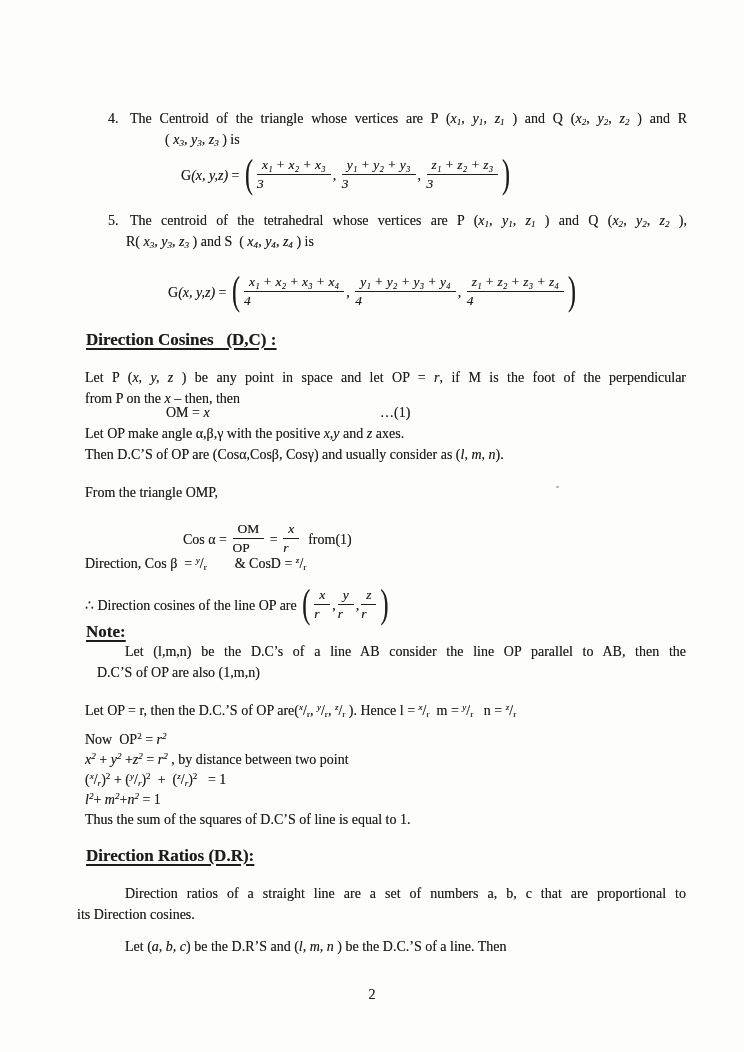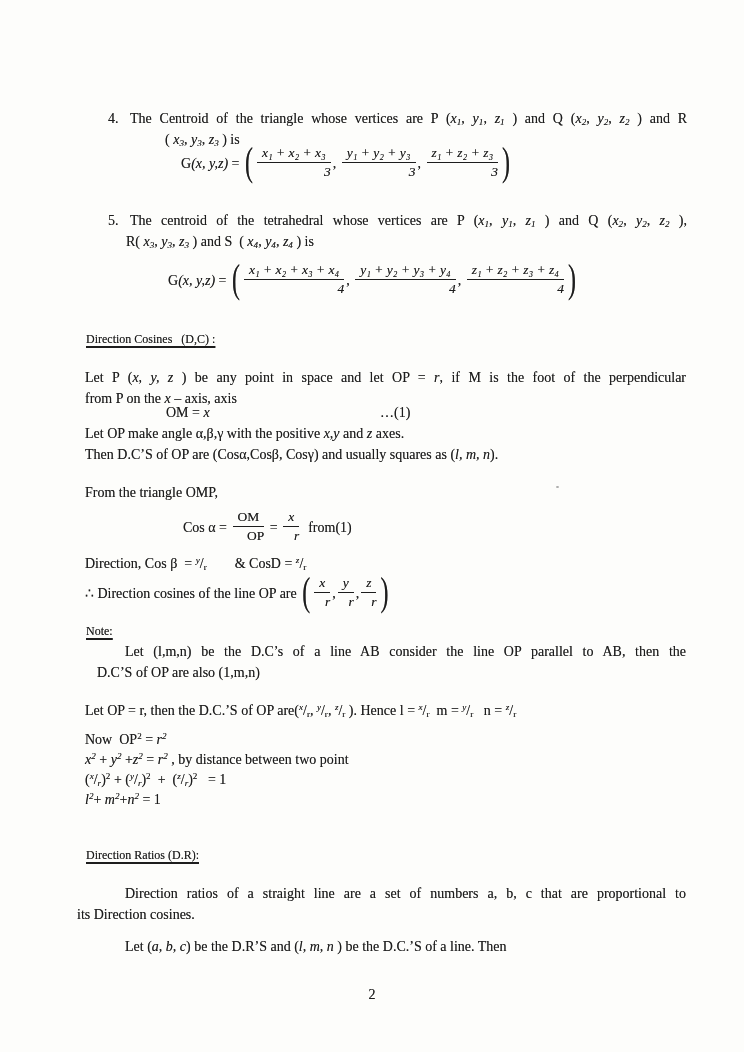--- a/index.html
+++ b/index.html
@@ -10,26 +10,26 @@
     background:#fdfdfb;
     font-family:"Liberation Serif","DejaVu Serif",serif;
     font-size:14px;
     color:#1d1d1d;
     overflow:hidden;
     text-shadow:0 0 .4px rgba(20,20,20,.55);
   }
   .line{position:absolute;white-space:pre-wrap;line-height:21px;}
   .just{white-space:normal;text-align:justify;text-align-last:justify;}
   .center{text-align:center;white-space:normal;}
-  .hd{font-weight:normal;font-size:12px;text-decoration:underline;text-decoration-thickness:1.5px;text-underline-offset:3px;}
+  .hd{font-weight:bold;font-size:17px;text-decoration:underline;text-decoration-thickness:1.5px;text-underline-offset:3px;}
   .it{font-style:italic;}
   sup,sub{font-size:65%;line-height:0;position:relative;vertical-align:baseline;}
   sup{top:-0.5em;}
   sub{top:0.22em;}
-  .frac{display:inline-block;vertical-align:middle;text-align:right;margin:0 2px;font-size:13.5px;position:relative;top:-2px;}
+  .frac{display:inline-block;vertical-align:middle;text-align:left;margin:12px 2px;font-size:13.5px;position:relative;top:-2px;}
   .frac .fn{display:block;padding:0 5px 1px;border-bottom:1.3px solid #1d1d1d;line-height:1.2;}
   .frac .fd{display:block;padding-top:1px;line-height:1.2;}
   .paren{display:inline-block;vertical-align:middle;font-size:24px;transform:scaleY(1.7);margin:0 2px;position:relative;top:-2px;font-weight:300;}
   .speck{position:absolute;width:3px;height:2px;background:rgba(90,90,90,.5);border-radius:50%;}
 </style>
 </head>
 <body>
 
 <div class="page">
 
@@ -38,39 +38,40 @@
   <div class="line" style="left:126px;top:129px;margin-left:39px;"><span>( </span><span class="it">x</span><sub class="it">3</sub><span>, </span><span class="it">y</span><sub class="it">3</sub><span>, </span><span class="it">z</span><sub class="it">3</sub><span> ) is</span></div>
   <div class="line" style="left:181px;top:147px;"><span>G</span><span class="it">(x, y,z)</span><span> = </span><span class="paren">(</span><span class="frac it"><span class="fn">x₁ + x₂ + x₃</span><span class="fd">3</span></span><span>, </span><span class="frac it"><span class="fn">y₁ + y₂ + y₃</span><span class="fd">3</span></span><span>, </span><span class="frac it"><span class="fn">z₁ + z₂ + z₃</span><span class="fd">3</span></span><span class="paren">)</span></div>
 
   <div class="line" style="left:108px;top:210px;">5.</div>
   <div class="line just" style="left:130px;top:210px;width:557px;"><span>The centroid of the tetrahedral whose vertices are P (</span><span class="it">x</span><sub class="it">1</sub><span>, </span><span class="it">y</span><sub class="it">1</sub><span>, </span><span class="it">z</span><sub class="it">1</sub><span> ) and Q (</span><span class="it">x</span><sub class="it">2</sub><span>, </span><span class="it">y</span><sub class="it">2</sub><span>, </span><span class="it">z</span><sub class="it">2</sub><span> ),</span></div>
   <div class="line" style="left:126px;top:231px;"><span>R( </span><span class="it">x</span><sub class="it">3</sub><span>, </span><span class="it">y</span><sub class="it">3</sub><span>, </span><span class="it">z</span><sub class="it">3</sub><span> ) and S  ( </span><span class="it">x</span><sub class="it">4</sub><span>, </span><span class="it">y</span><sub class="it">4</sub><span>, </span><span class="it">z</span><sub class="it">4</sub><span> ) is</span></div>
   <div class="line" style="left:168px;top:264px;"><span>G</span><span class="it">(x, y,z)</span><span> = </span><span class="paren">(</span><span class="frac it"><span class="fn">x₁ + x₂ + x₃ + x₄</span><span class="fd">4</span></span><span>, </span><span class="frac it"><span class="fn">y₁ + y₂ + y₃ + y₄</span><span class="fd">4</span></span><span>, </span><span class="frac it"><span class="fn">z₁ + z₂ + z₃ + z₄</span><span class="fd">4</span></span><span class="paren">)</span></div>
 
   <div class="line hd" style="left:86px;top:329px;">Direction Cosines   (D,C) :</div>
   <div class="line just" style="left:85px;top:367px;width:601px;"><span>Let P (</span><span class="it">x, y, z</span><span> ) be any point in space and let OP = </span><span class="it">r</span><span>, if M is the foot of the perpendicular</span></div>
-  <div class="line" style="left:85px;top:388px;"><span>from P on the </span><span class="it">x</span><span> – axis, axis</span></div>
+  <div class="line" style="left:85px;top:388px;"><span>from P on the </span><span class="it">x</span><span> – then, then</span></div>
   <div class="line" style="left:166px;top:402px;"><span>OM = </span><span class="it">x</span></div>
   <div class="line" style="left:380px;top:402px;">…(1)</div>
   <div class="line" style="left:85px;top:423px;"><span>Let OP make angle α,β,γ with the positive </span><span class="it">x,y</span><span> and </span><span class="it">z</span><span> axes.</span></div>
-  <div class="line" style="left:85px;top:444px;"><span>Then D.C’S of OP are (Cosα,Cosβ, Cosγ) and usually squares as (</span><span class="it">l, m, n</span><span>).</span></div>
+  <div class="line" style="left:85px;top:444px;"><span>Then D.C’S of OP are (Cosα,Cosβ, Cosγ) and usually consider as (</span><span class="it">l, m, n</span><span>).</span></div>
   <div class="line" style="left:85px;top:482px;">From the triangle OMP,</div>
   <div class="line" style="left:183px;top:511px;"><span>Cos α = </span><span class="frac"><span class="fn">OM</span><span class="fd">OP</span></span><span> = </span><span class="frac it"><span class="fn">x</span><span class="fd">r</span></span><span>  from(1)</span></div>
   <div class="line" style="left:85px;top:553px;"><span>Direction, Cos β  = </span><sup class="it">y</sup><span>/</span><sub>r</sub><span>        &amp; CosD = </span><sup class="it">z</sup><span>/</span><sub>r</sub></div>
   <div class="line" style="left:85px;top:577px;"><span>∴ Direction cosines of the line OP are </span><span class="paren">(</span><span class="frac it"><span class="fn">x</span><span class="fd">r</span></span><span>,</span><span class="frac it"><span class="fn">y</span><span class="fd">r</span></span><span>,</span><span class="frac it"><span class="fn">z</span><span class="fd">r</span></span><span class="paren">)</span></div>
   <div class="speck" style="left:556px;top:486px;"></div>
 
   <div class="line hd" style="left:86px;top:621px;">Note:</div>
   <div class="line just" style="left:85px;top:641px;width:601px;text-indent:40px;">Let (l,m,n) be the D.C’s of a line AB consider the line OP parallel to AB, then the</div>
   <div class="line" style="left:85px;top:662px;margin-left:12px;">D.C’S of OP are also (1,m,n)</div>
   <div class="line" style="left:85px;top:700px;"><span>Let OP = r, then the D.C.’S of OP are(</span><sup class="it">x</sup><span>/</span><sub>r</sub><span>, </span><sup class="it">y</sup><span>/</span><sub>r</sub><span>, </span><sup class="it">z</sup><span>/</span><sub>r</sub><span> ). Hence l = </span><sup class="it">x</sup><span>/</span><sub>r</sub><span>  m = </span><sup class="it">y</sup><span>/</span><sub>r</sub><span>   n = </span><sup class="it">z</sup><span>/</span><sub>r</sub></div>
   <div class="line" style="left:85px;top:729px;"><span>Now  OP</span><sup>2</sup><span> = </span><span class="it">r</span><sup class="it">2</sup></div>
   <div class="line" style="left:85px;top:749px;"><span class="it">x</span><sup class="it">2</sup><span> + </span><span class="it">y</span><sup class="it">2</sup><span> +</span><span class="it">z</span><sup class="it">2</sup><span> = </span><span class="it">r</span><sup class="it">2</sup><span> , by distance between two point</span></div>
   <div class="line" style="left:85px;top:769px;"><span>(</span><sup class="it">x</sup><span>/</span><sub class="it">r</sub><span>)</span><sup>2</sup><span> + (</span><sup class="it">y</sup><span>/</span><sub class="it">r</sub><span>)</span><sup>2</sup><span>  +  (</span><sup class="it">z</sup><span>/</span><sub class="it">r</sub><span>)</span><sup>2</sup><span>   = 1</span></div>
   <div class="line" style="left:85px;top:789px;"><span class="it">l</span><sup class="it">2</sup><span>+ </span><span class="it">m</span><sup class="it">2</sup><span>+</span><span class="it">n</span><sup class="it">2</sup><span> = 1</span></div>
+  <div class="line" style="left:85px;top:809px;">Thus the sum of the squares of D.C’S of line is equal to 1.</div>
 
   <div class="line hd" style="left:86px;top:845px;">Direction Ratios (D.R):</div>
   <div class="line just" style="left:85px;top:883px;width:601px;text-indent:40px;">Direction ratios of a straight line are a set of numbers a, b, c that are proportional to</div>
   <div class="line" style="left:77px;top:904px;">its Direction cosines.</div>
   <div class="line" style="left:125px;top:936px;"><span>Let (</span><span class="it">a, b, c</span><span>) be the D.R’S and (</span><span class="it">l, m, n</span><span> ) be the D.C.’S of a line. Then</span></div>
 
   <div class="line center" style="left:0;top:984px;width:744px;">2</div>
 
 </div>
 

